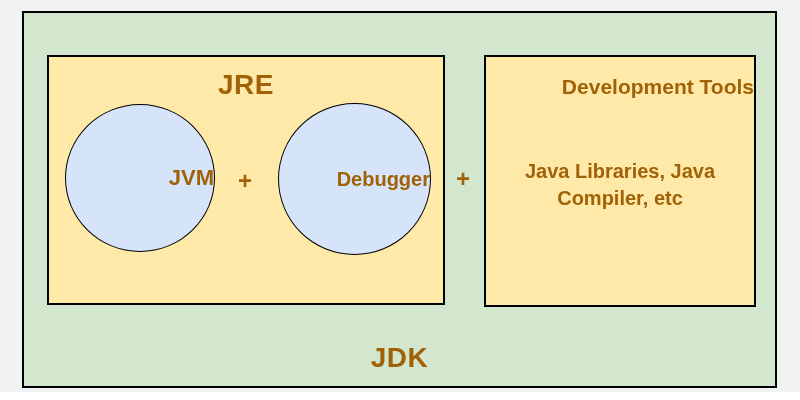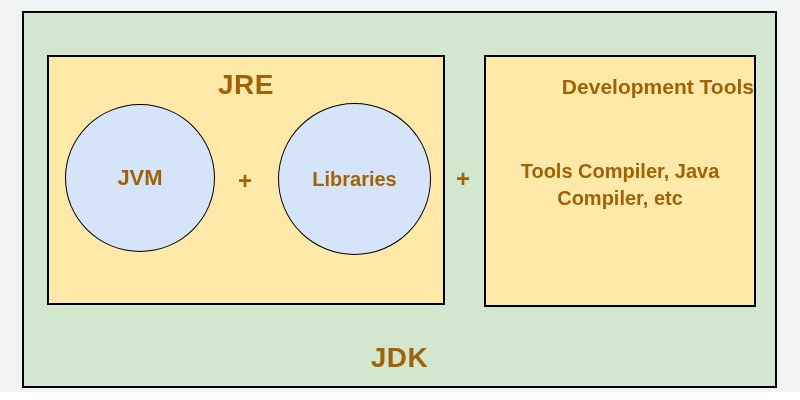--- a/index.html
+++ b/index.html
@@ -46,21 +46,21 @@
     letter-spacing: 0.5px;
   }
   .circle {
     position: absolute;
     background: #d5e4f8;
     border: 1.5px solid #000000;
     border-radius: 50%;
     box-sizing: border-box;
     display: flex;
     align-items: center;
-    justify-content: center;
+    justify-content: flex-end;
     text-align: center;
   }
   .circle-jvm {
     left: 16px;
     top: 47px;
     width: 150px;
     height: 148px;
     font-size: 22px;
     font-weight: 700;
   }
@@ -143,31 +143,31 @@
       <div class="jre-title">JRE</div>
 
       <div class="circle circle-jvm">
         <span>JVM</span>
       </div>
 
       <div class="plus plus-inner">+</div>
 
       <div class="circle circle-libraries">
         <div>
-          <div>Libraries</div>
+          <div>Debugger</div>
         </div>
       </div>
     </div>
 
     <div class="plus plus-outer">+</div>
 
     <div class="dev-box">
       <div class="dev-title">Development Tools</div>
       <div class="dev-body">
-        <div>Tools Compiler, Java</div>
+        <div>Java Libraries, Java</div>
         <div>Compiler, etc</div>
       </div>
     </div>
 
     <div class="jdk-label">JDK</div>
 
   </div>
 
 </div>
 

